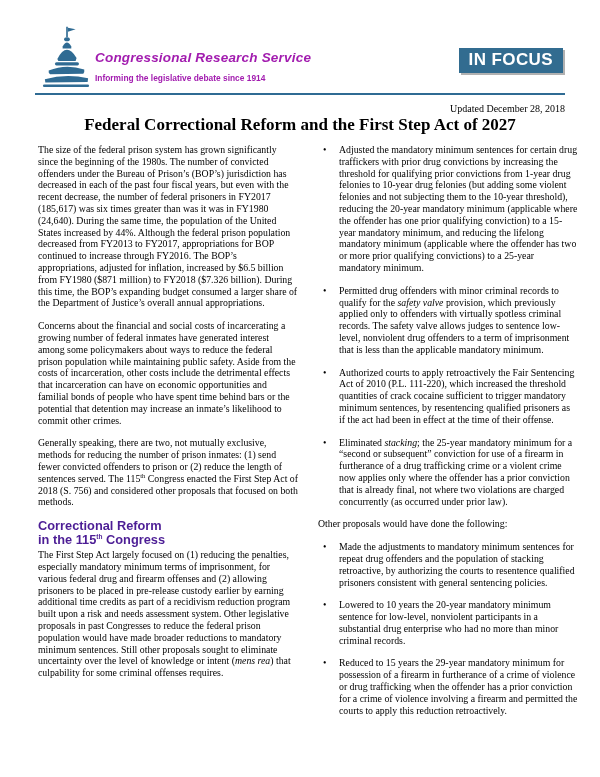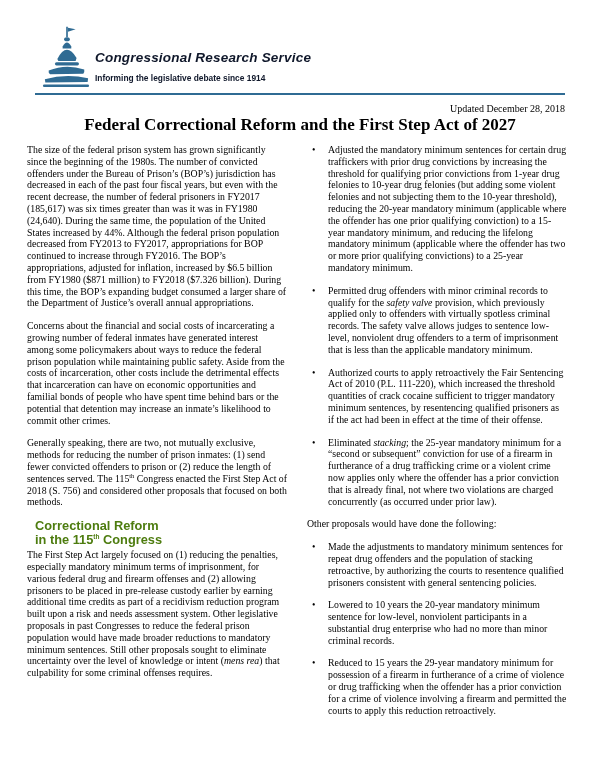--- a/index.html
+++ b/index.html
@@ -5,39 +5,39 @@
   html,body{margin:0;padding:0;background:#e8e8e8;}
   .page{
     width:600px;height:777px;margin:0 auto;background:#ffffff;
     position:relative;overflow:hidden;color:#000;
     font-family:"Liberation Serif", serif;
   }
   
   .header{padding:26px 35px 0 35px;}
   .logo-row{position:relative;height:64px;}
   .capitol{position:absolute;left:6px;top:0;width:50px;height:64px;}
-  .logo-text{position:absolute;left:60px;top:24px;color:#0f172a;font-family:"Liberation Sans",sans-serif;}
+  .logo-text{position:absolute;left:60px;top:24px;color:#a21caf;font-family:"Liberation Sans",sans-serif;}
   .logo-name{font-size:13.5px;font-weight:bold;font-style:italic;letter-spacing:.2px;white-space:nowrap;}
   .logo-tagline{font-size:8.4px;font-weight:bold;margin-top:8px;white-space:nowrap;}
   .badge{
     position:absolute;right:2px;top:22px;background:#326c90;color:#fff;
     font-family:"Liberation Sans",sans-serif;font-weight:bold;font-size:17px;
     padding:2px 10px 3px;letter-spacing:.4px;box-shadow:2px 2px 0 rgba(100,100,100,.5);
     white-space:nowrap;
   }
   .rule{height:2px;background:#2f6b93;margin-top:3px;}
   .updated{text-align:right;font-size:10px;margin-top:8px;}
   .title{text-align:center;font-size:17px;font-weight:bold;margin:1px 0 9px 0;font-family:"Liberation Serif",serif;}
   
-  .columns{display:flex;gap:20px;padding:0 27px;height:610px;overflow:hidden;}
+  .columns{display:flex;gap:20px;padding:0 38px;height:610px;overflow:hidden;justify-content:space-between;}
   .col{width:260px;flex:0 0 260px;font-size:9.8px;line-height:1.205;}
   .paragraph{margin:0 0 11px 0;}
   .heading{
-    font-family:"Liberation Sans",sans-serif;color:#4d7c0f;font-weight:bold;
-    font-size:12.8px;line-height:1.1;margin:3px 0 2px 8px;
+    font-family:"Liberation Sans",sans-serif;color:#4c1d95;font-weight:bold;
+    font-size:12.8px;line-height:1.1;margin:3px 0 2px 0;
   }
   .subheading{
     font-family:"Liberation Sans",sans-serif;color:#2b6ca8;font-weight:bold;
     font-size:10.6px;margin:2px 0 1px 0;
   }
   .bullet{display:flex;margin:0 0 11px 0;}
   .dot{flex:0 0 21px;width:21px;padding-left:5px;box-sizing:border-box;}
   .btext{flex:1;}
   sup{font-size:6.5px;vertical-align:super;line-height:0;}
   i{font-style:italic;}
@@ -64,20 +64,21 @@
           <rect x="14.5" y="37.5" width="25" height="3.2" rx="1.6"></rect>
           <path d="M8 46 Q26 38.5 45 45 Q45.5 48.5 44 49.5 L9.5 50 Q7.5 48.5 8 46 Z"></path>
           <path d="M4 55 Q26 49 49 54 L48.5 58 L4.5 58.5 Z"></path>
           <rect x="2" y="60.5" width="48" height="2.6" rx="1.3"></rect>
         </g>
       </svg>
       <div class="logo-text">
         <div class="logo-name">Congressional Research Service</div>
         <div class="logo-tagline">Informing the legislative debate since 1914</div>
       </div>
+      <div class="badge">IN FOCUS</div>
     </div>
     <div class="rule"></div>
     <div class="updated">Updated December 28, 2018</div>
     <div class="title">Federal Correctional Reform and the First Step Act of 2027</div>
   </div>
 
   <div class="columns">
     <div class="col" id="left-col">
         <div class="paragraph"><span>The size of the federal prison system has grown significantly since the beginning of the 1980s. The number of convicted offenders under the Bureau of Prison’s (BOP’s) jurisdiction has decreased in each of the past four fiscal years, but even with the recent decrease, the number of federal prisoners in FY2017 (185,617) was six times greater than was it was in FY1980 (24,640). During the same time, the population of the United States increased by 44%. Although the federal prison population decreased from FY2013 to FY2017, appropriations for BOP continued to increase through FY2016. The BOP’s appropriations, adjusted for inflation, increased by $6.5 billion from FY1980 ($871 million) to FY2018 ($7.326 billion). During this time, the BOP’s expanding budget consumed a larger share of the Department of Justice’s overall annual appropriations.</span></div>
         <div class="paragraph"><span>Concerns about the financial and social costs of incarcerating a growing number of federal inmates have generated interest among some policymakers about ways to reduce the federal prison population while maintaining public safety. Aside from the costs of incarceration, other costs include the detrimental effects that incarceration can have on economic opportunities and familial bonds of people who have spent time behind bars or the potential that detention may increase an inmate’s likelihood to commit other crimes.</span></div>

